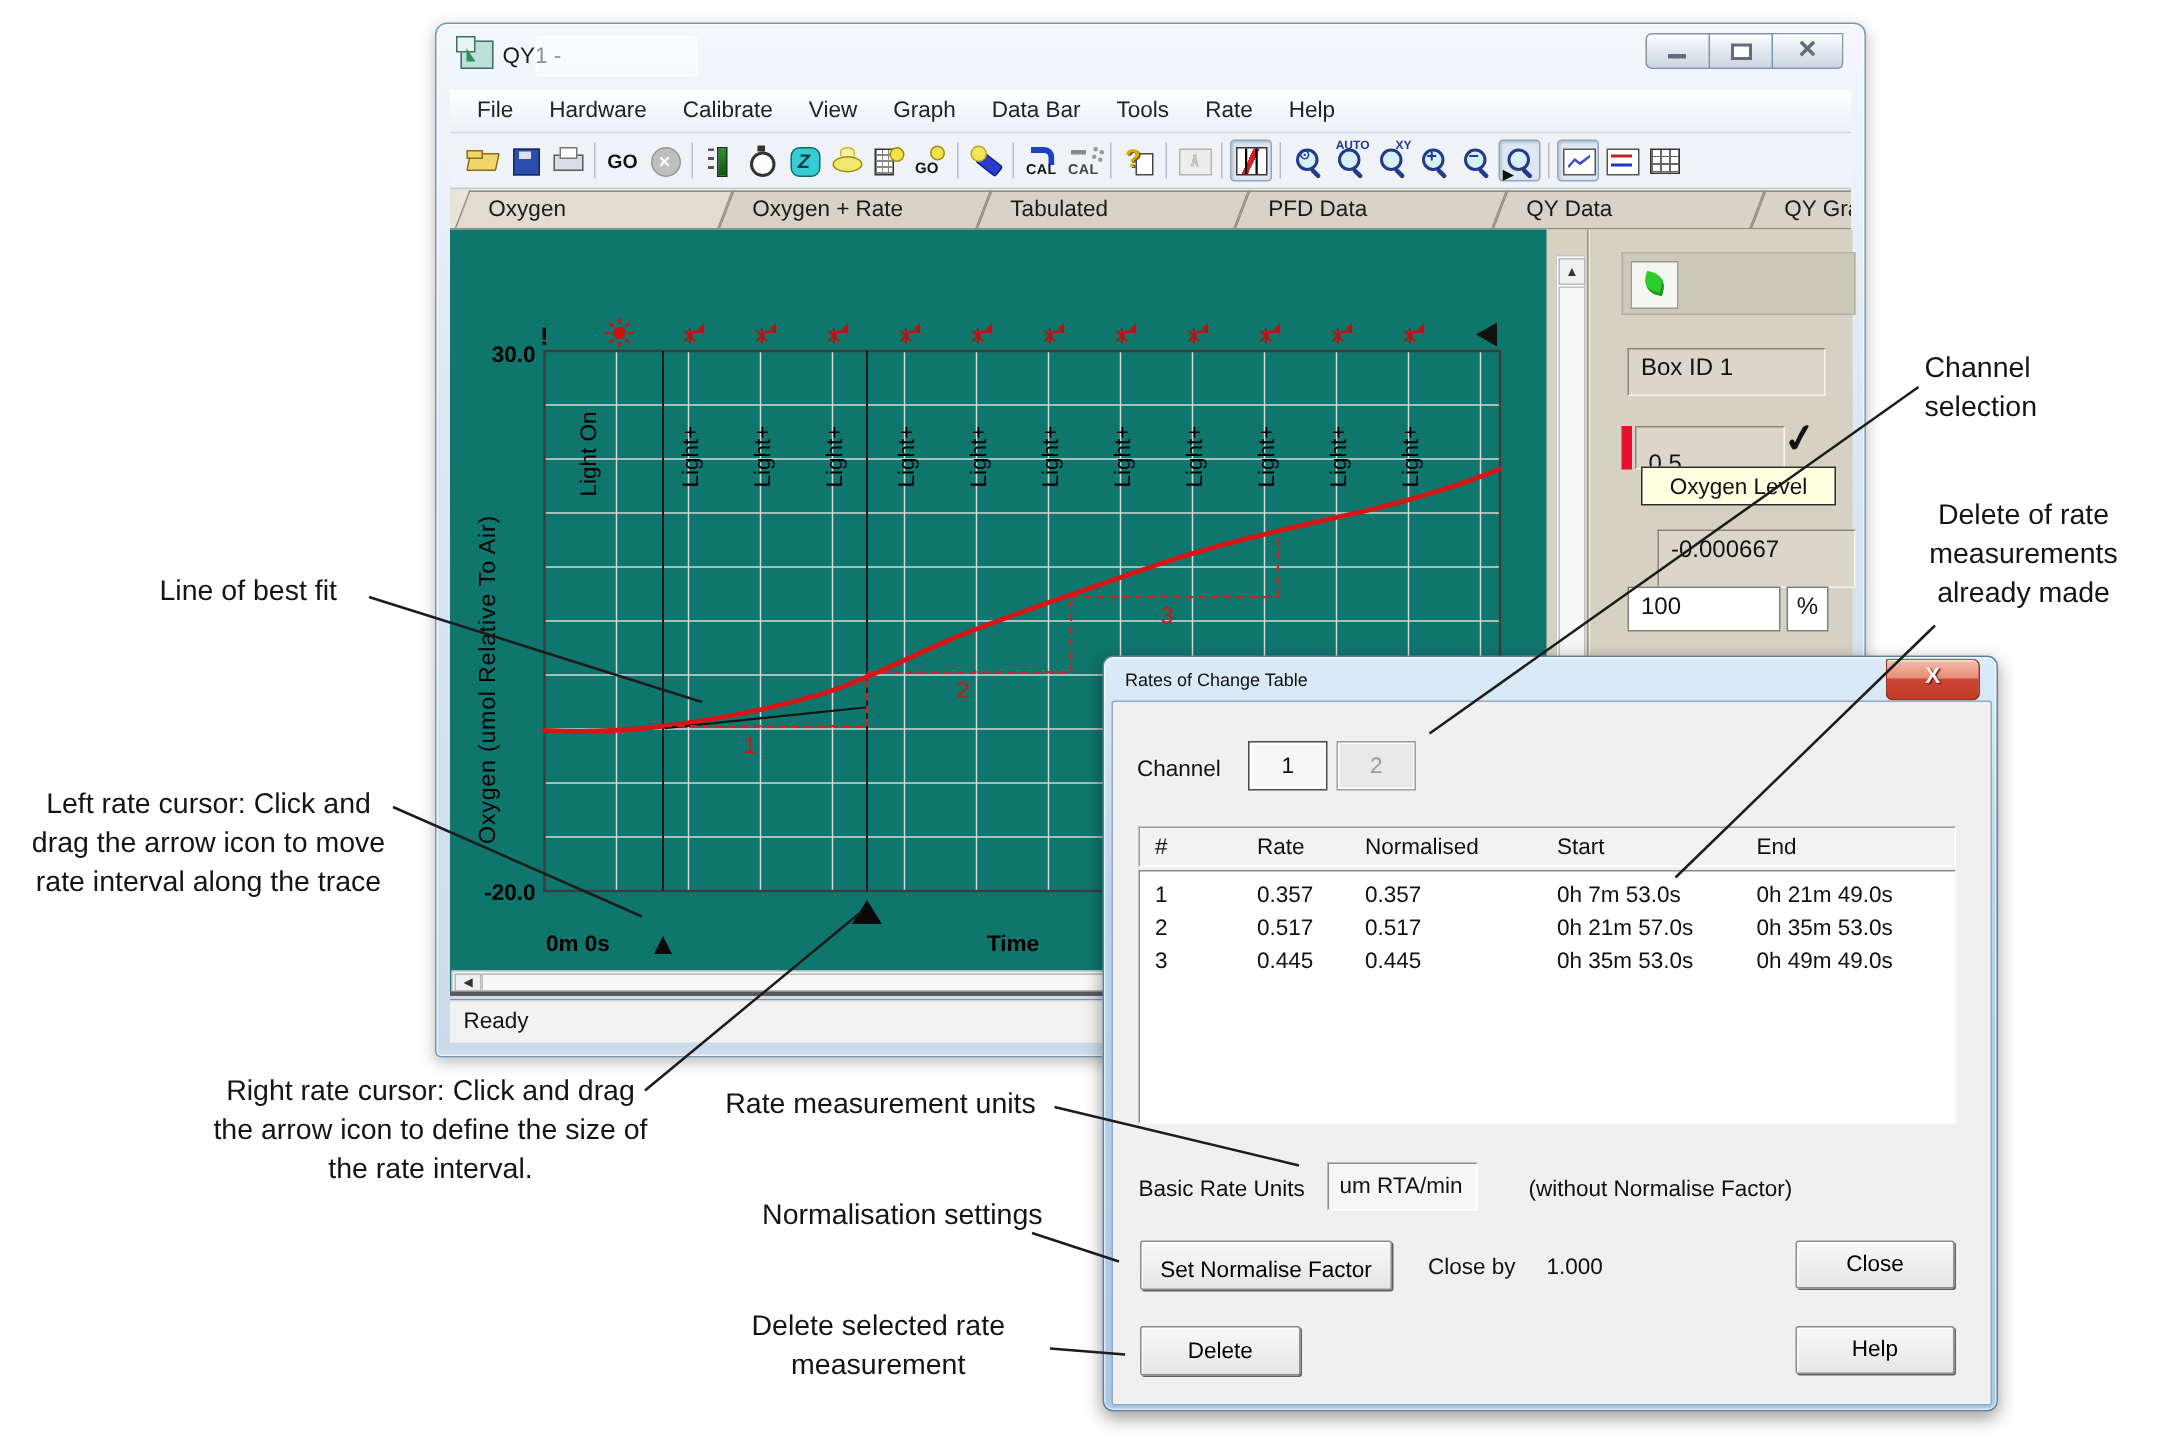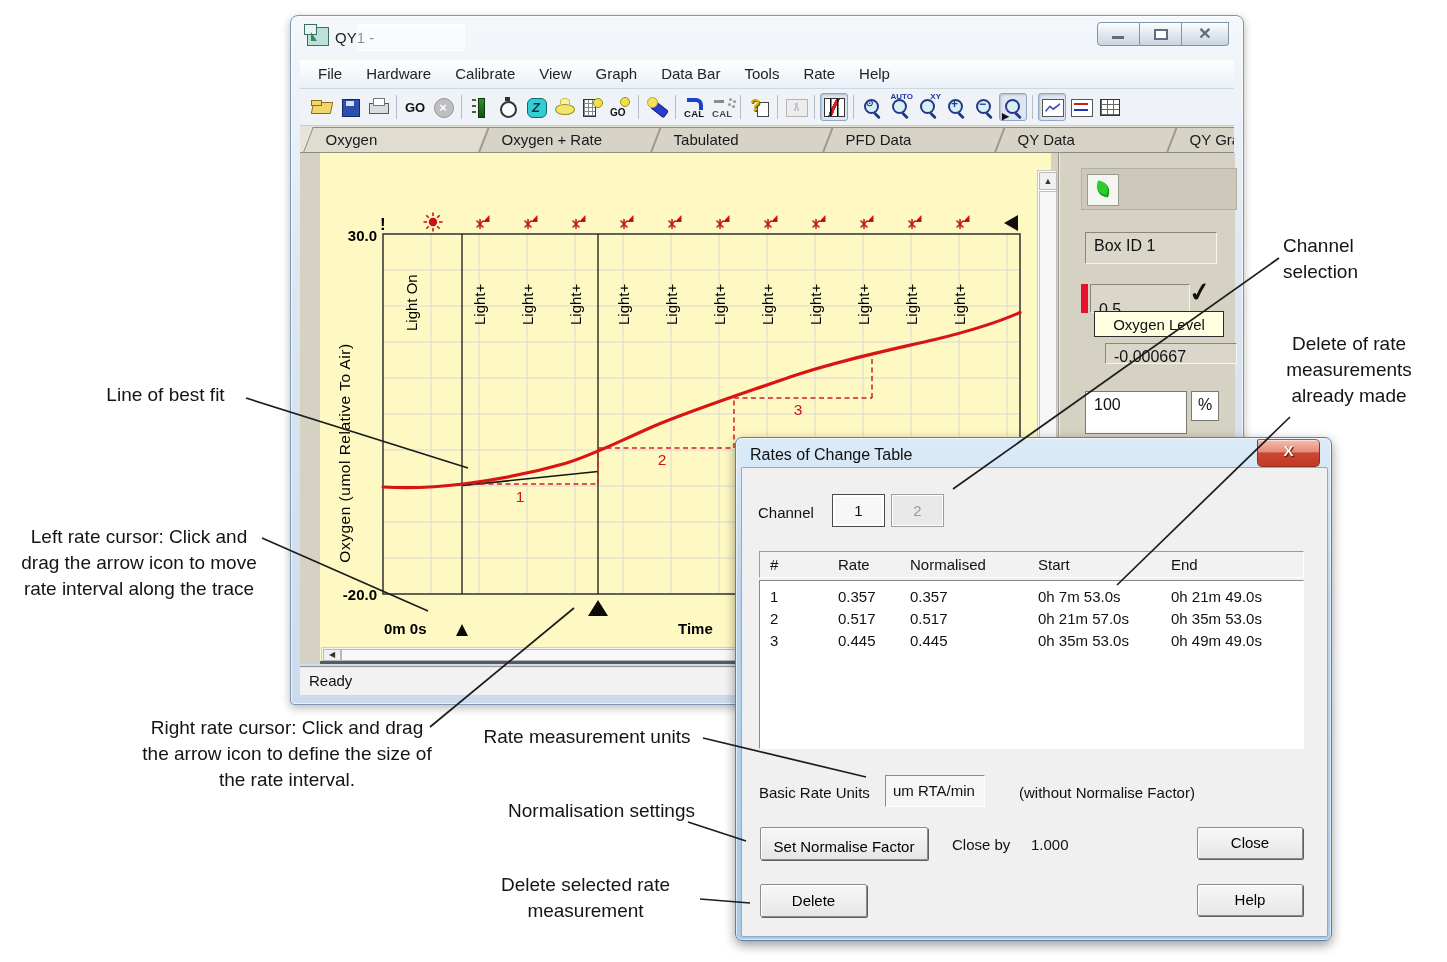--- a/index.html
+++ b/index.html
@@ -93,21 +93,21 @@
       background-image:repeating-linear-gradient(0deg,#666 0 1px,transparent 1px 5px),repeating-linear-gradient(90deg,#666 0 1px,transparent 1px 6px);}
 
   .tabbar{position:absolute;left:9px;top:110px;width:934px;height:27px;background:#e7e4da;
           border-bottom:1px solid #8f8d83;display:flex;align-items:flex-end;overflow:hidden;padding-left:8px;box-sizing:border-box;}
   .tab{height:25px;background:#d7d3c7;border:1px solid #8f8d83;border-bottom:none;transform:skewX(-21deg);
        box-sizing:border-box;flex:none;}
   .tab span{display:block;transform:skewX(21deg);font-size:15px;color:#1a1a1a;padding:3px 0 0 16px;white-space:nowrap;}
   .tab.active{background:#e0dcd0;}
 
   .content{position:absolute;left:9px;top:137px;width:934px;height:511px;background:#d5d1c3;}
-  .graph-area{position:absolute;left:20px;top:0;width:731px;height:511px;background:#fef9c3;text-decoration:underline;}
+  .graph-area{position:absolute;left:0;top:0;width:731px;height:511px;background:#0f766e;text-decoration:underline;}
   .graph-svg{position:absolute;left:0;top:0;}
 
   .hscroll{position:absolute;left:1px;top:494px;width:729px;height:14px;background:#f2f2f2;border:1px solid #cfcfcf;box-sizing:border-box;}
   .hscroll-arrow{position:absolute;left:1px;top:1px;width:16px;height:10px;background:#eef0f2;border:1px solid #b9b9b9;
        font-size:8px;line-height:10px;text-align:center;color:#333;}
   .hscroll-thumb{position:absolute;left:19px;top:1px;width:698px;height:10px;background:#f8f8f8;border:1px solid #b9b9b9;}
   .graph-bottom-line{position:absolute;left:0px;top:508px;width:731px;height:3px;background:#5a5a5a;}
 
   .vscroll{position:absolute;left:737px;top:17px;width:20px;height:478px;background:#fff;border:1px solid #c6c6c6;box-sizing:border-box;}
   .vscroll-arrow{position:absolute;left:1px;top:1px;width:16px;height:16px;background:#eef0f2;border:1px solid #b9b9b9;
@@ -130,21 +130,21 @@
   .white-field{background:#fff;border:1px solid #7a7a72;box-sizing:border-box;font-size:16px;padding:4px 0 0 8px;position:absolute;}
 
   .statusbar{position:absolute;left:9px;top:650px;width:934px;height:29px;background:#f2f2f2;
        border-top:2px groove #e8e8e8;box-sizing:border-box;font-size:15px;padding:4px 0 0 9px;color:#111;}
 
   
   .dialog{position:absolute;left:735px;top:437px;width:595px;height:502px;z-index:20;
        background:linear-gradient(#dcebf8,#b9d4ec 32%,#a9c9e5);
        border:1px solid #5f7f9f;border-radius:7px;
        box-shadow:0 4px 12px rgba(0,0,0,.4), inset 0 0 0 1px rgba(255,255,255,.6);}
-  .dlg-title{position:absolute;left:14px;top:8px;font-size:16px;color:#101010;}
+  .dlg-title{position:absolute;left:14px;top:8px;font-size:12px;color:#101010;}
   .dlg-close{position:absolute;left:521px;top:1px;width:61px;height:26px;border:1px solid #962f23;border-top-color:#b8543f;
        border-radius:2px 5px 5px 5px;
        background:linear-gradient(#f6bcae,#e58d77 45%,#cc4733 50%,#c03a26);
        box-shadow:inset 0 1px 0 rgba(255,255,255,.55);}
   .dlg-close::after{content:"X";position:absolute;left:0;right:0;top:2px;text-align:center;font-weight:bold;font-size:15px;
        color:#f4f4f4;text-shadow:1px 1px 1px #5a120a;}
   .dlg-body{position:absolute;left:5px;top:29px;width:585px;height:468px;background:#f0f0f0;
        border:1px solid #96aabf;border-radius:2px;}
   .dlg-label{position:absolute;font-size:15px;color:#111;}
   .chan-btn{position:absolute;width:53px;height:33px;box-sizing:border-box;text-align:center;font-size:15px;padding-top:7px;}
@@ -442,22 +442,22 @@
         <div class="leaf-bar">
           <div class="leaf-btn">
             <div class="leaf"></div>
           </div>
         </div>
         <div class="panel-field" style="left:26px;top:79px;width:132px;height:32px;">Box ID 1</div>
         <div class="red-bar"></div>
         <div class="panel-field" style="left:31px;top:131px;width:100px;height:29px;padding-top:16px;">0.5</div>
         <div class="check-mark"></div>
         <div class="tooltip">Oxygen Level</div>
-        <div class="panel-field" style="left:26px;top:190px;width:132px;height:21px;margin-left:20px;">-0.000667</div>
-        <div class="white-field" style="left:26px;top:238px;width:102px;height:43px;">100</div>
+        <div class="panel-field" style="left:26px;top:200px;width:132px;height:39px;margin-left:20px;">-0.000667</div>
+        <div class="white-field" style="left:26px;top:238px;width:102px;height:30px;">100</div>
         <div class="white-field" style="left:132px;top:238px;width:28px;height:30px;text-align:center;padding-left:0;">%</div>
       </div>
     </div>
 
     <div class="statusbar">Ready</div>
   </div>
 
   <div class="dialog">
     <div class="dlg-title">Rates of Change Table</div>
     <div class="dlg-close"></div>

